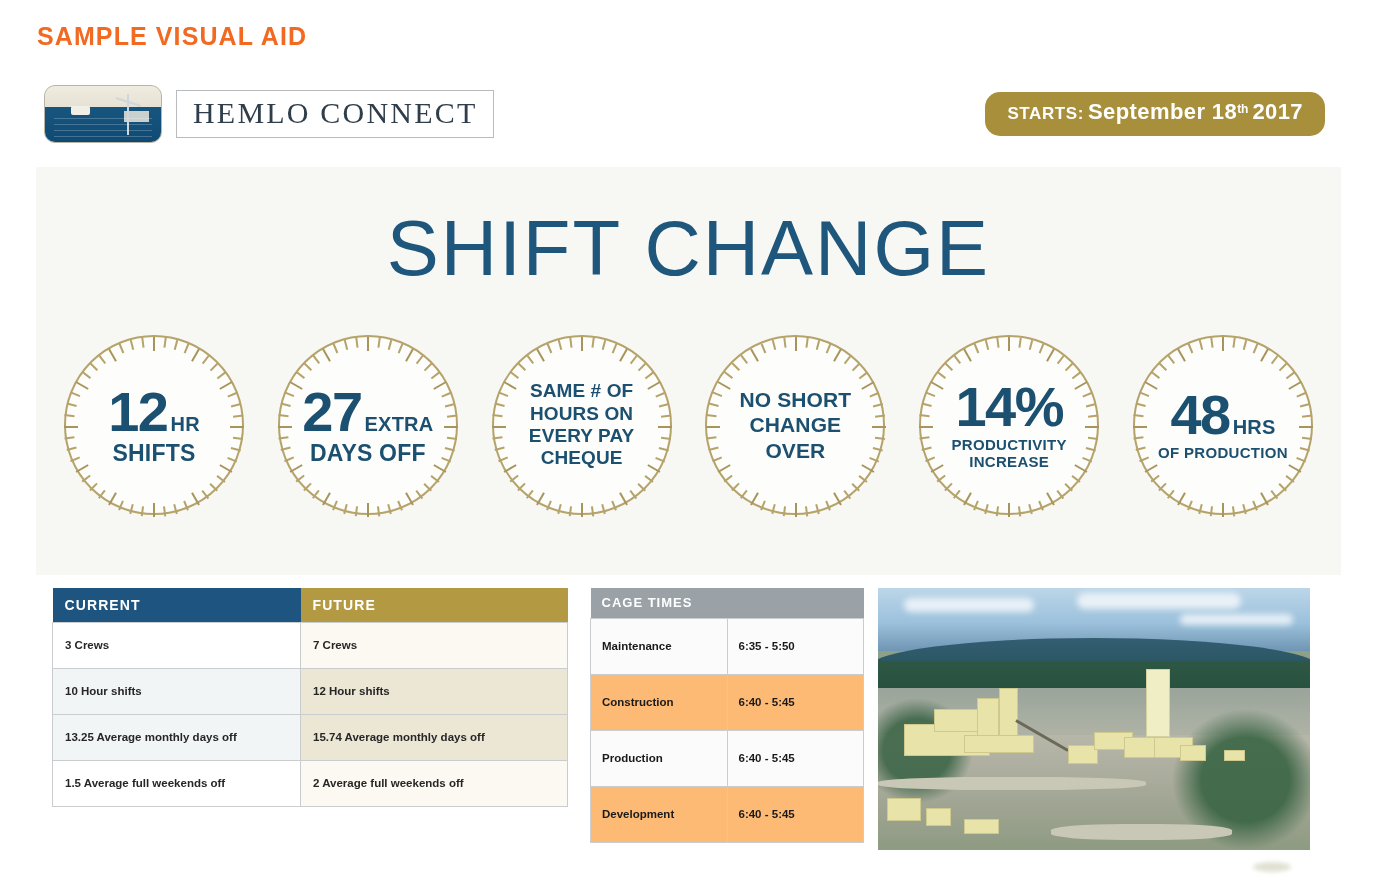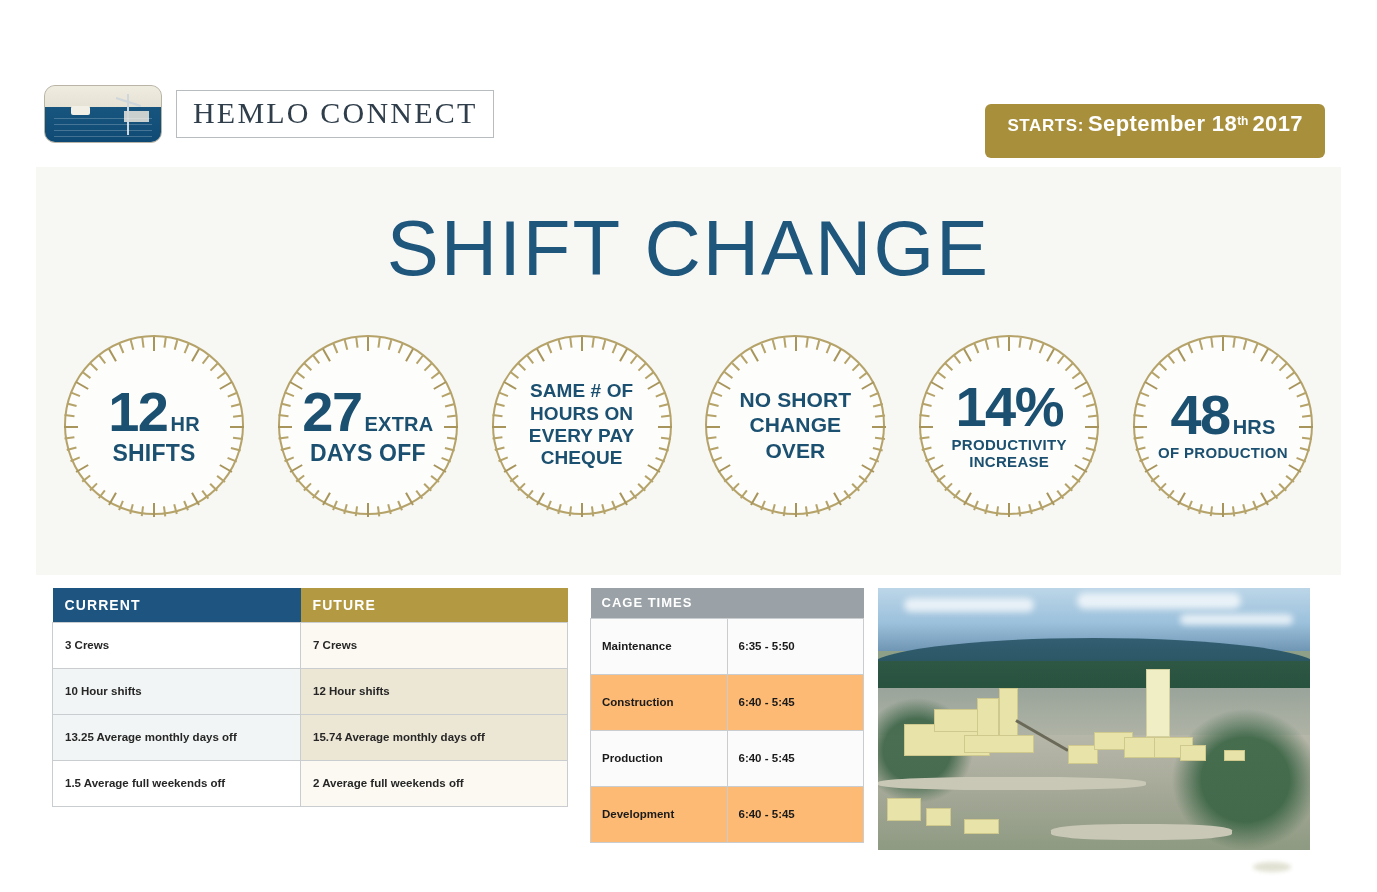--- a/index.html
+++ b/index.html
@@ -88,25 +88,25 @@
     letter-spacing: 2.2px;
     color: #2f3e4a;
     line-height: 1;
     white-space: nowrap;
   }
 
   
   .date-badge {
     position: absolute;
     right: 52px;
-    top: 104px;
+    top: 92px;
     background: #a88f3c;
     color: #ffffff;
-    border-radius: 6px;
-    padding: 9px 22px 23px 22px;
+    border-radius: 15px;
+    padding: 9px 22px 13px 22px;
     white-space: nowrap;
     line-height: 1;
   }
   .date-badge .starts {
     font-size: 17px; font-weight: bold; letter-spacing: .6px;
   }
   .date-badge .when {
     font-size: 22px; font-weight: bold; letter-spacing: .4px; margin-left: 4px;
   }
   .date-badge .ord {
@@ -331,20 +331,21 @@
     opacity: .55;
     border-radius: 50%;
     filter: blur(2px);
   }
 </style>
 </head>
 <body>
 
 <div class="page">
 
+  <div class="sample-label">SAMPLE VISUAL AID</div>
 
   <div class="brand">
     <div class="brand-logo">
       <div class="logo-sky"></div>
       <div class="logo-water"></div>
       <div class="logo-notch"></div>
       <div class="logo-bldg"></div>
       <div class="logo-headframe"></div>
       <div class="logo-boom"></div>
       <div class="logo-lines">

